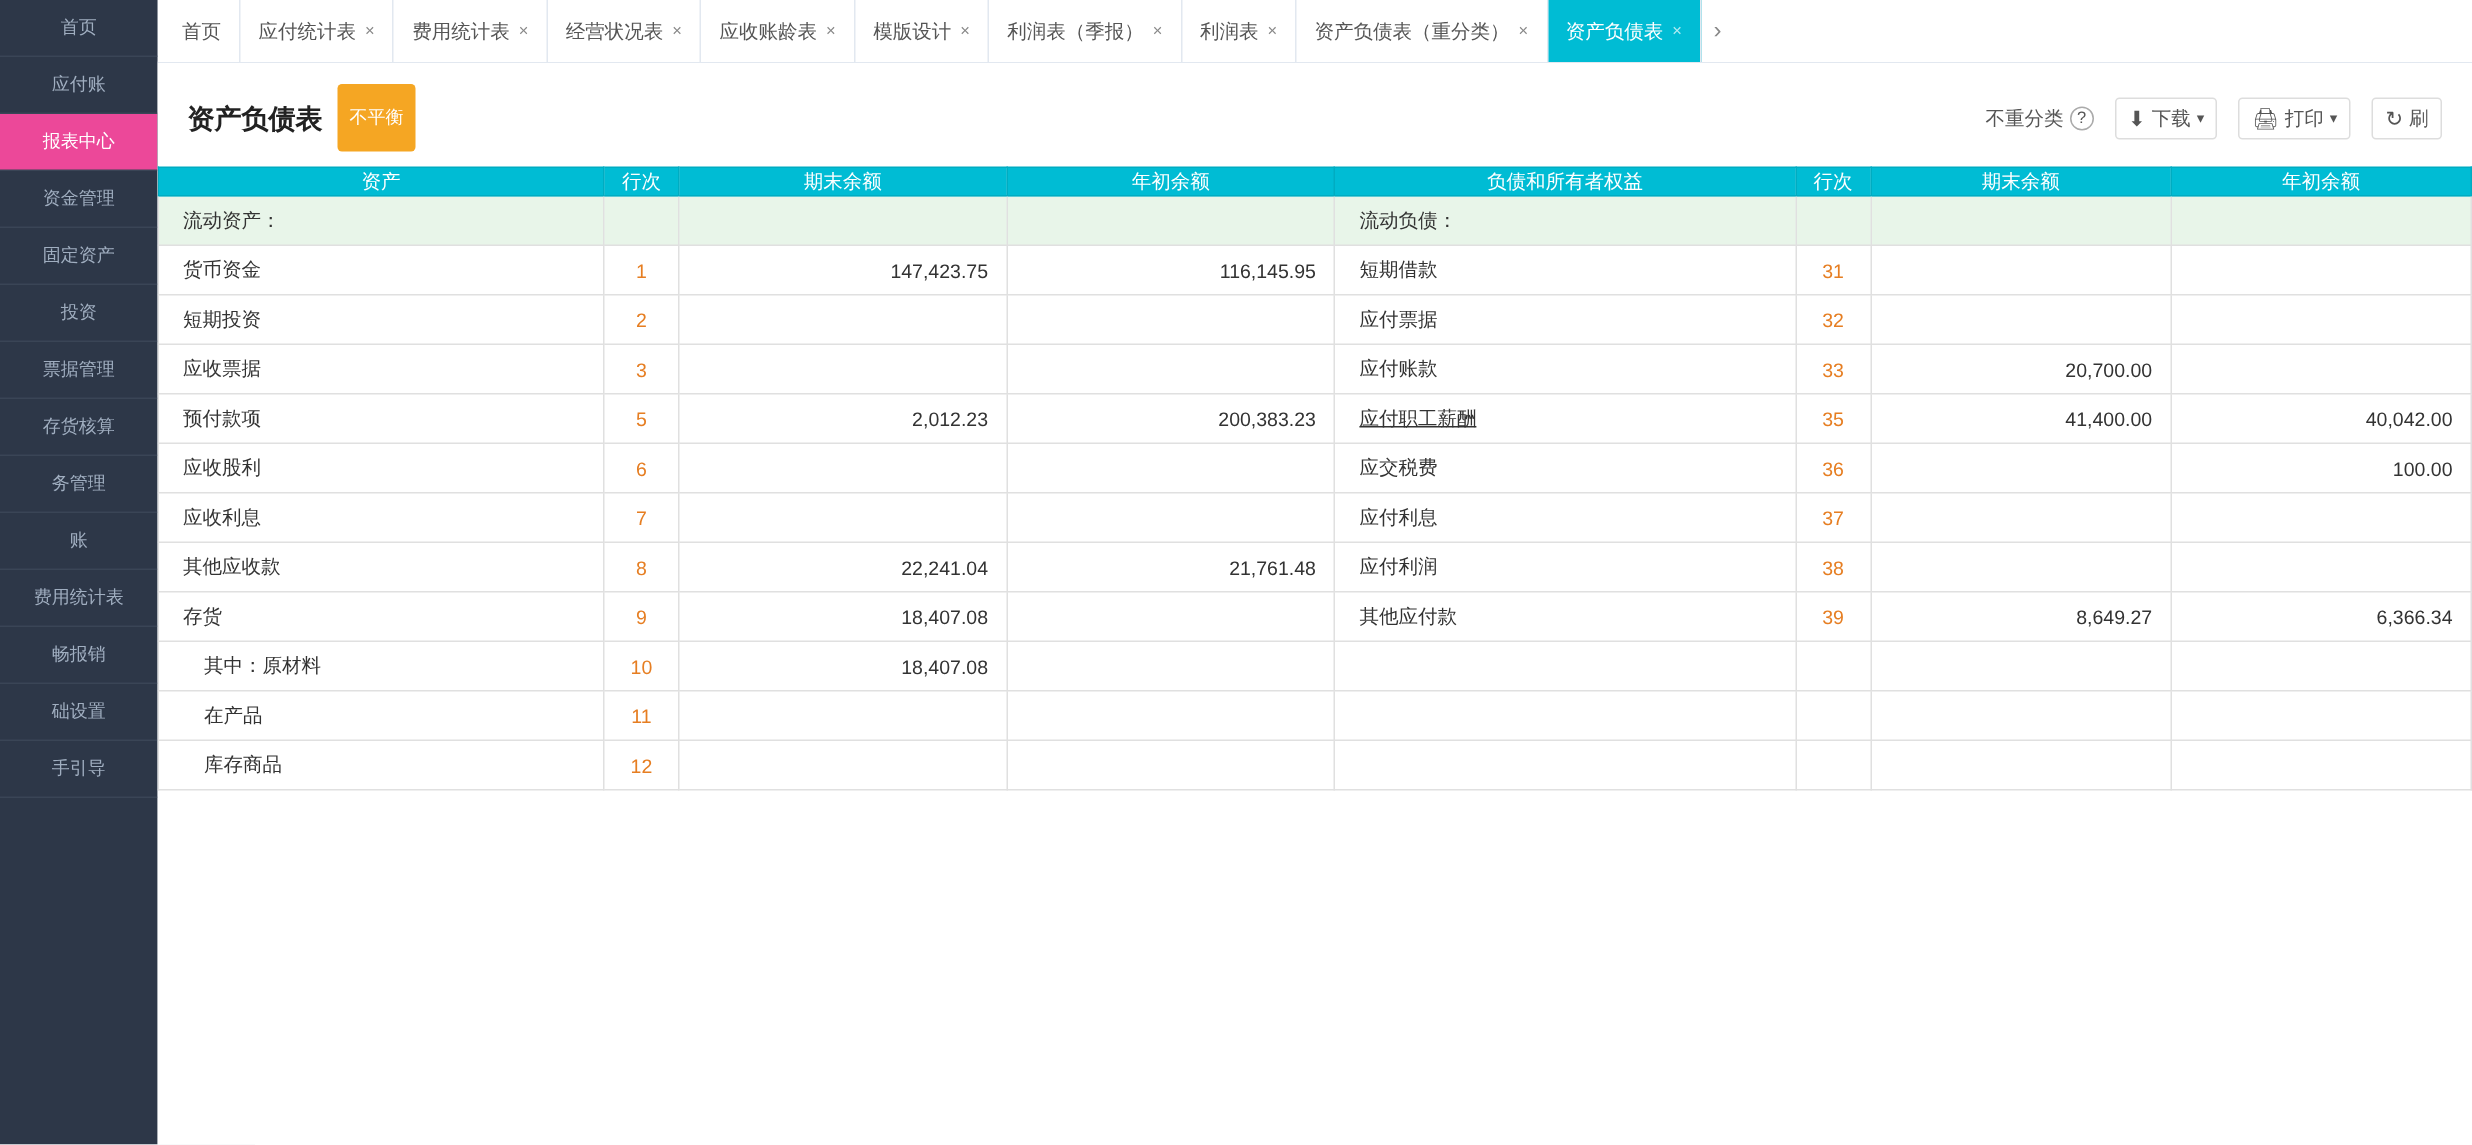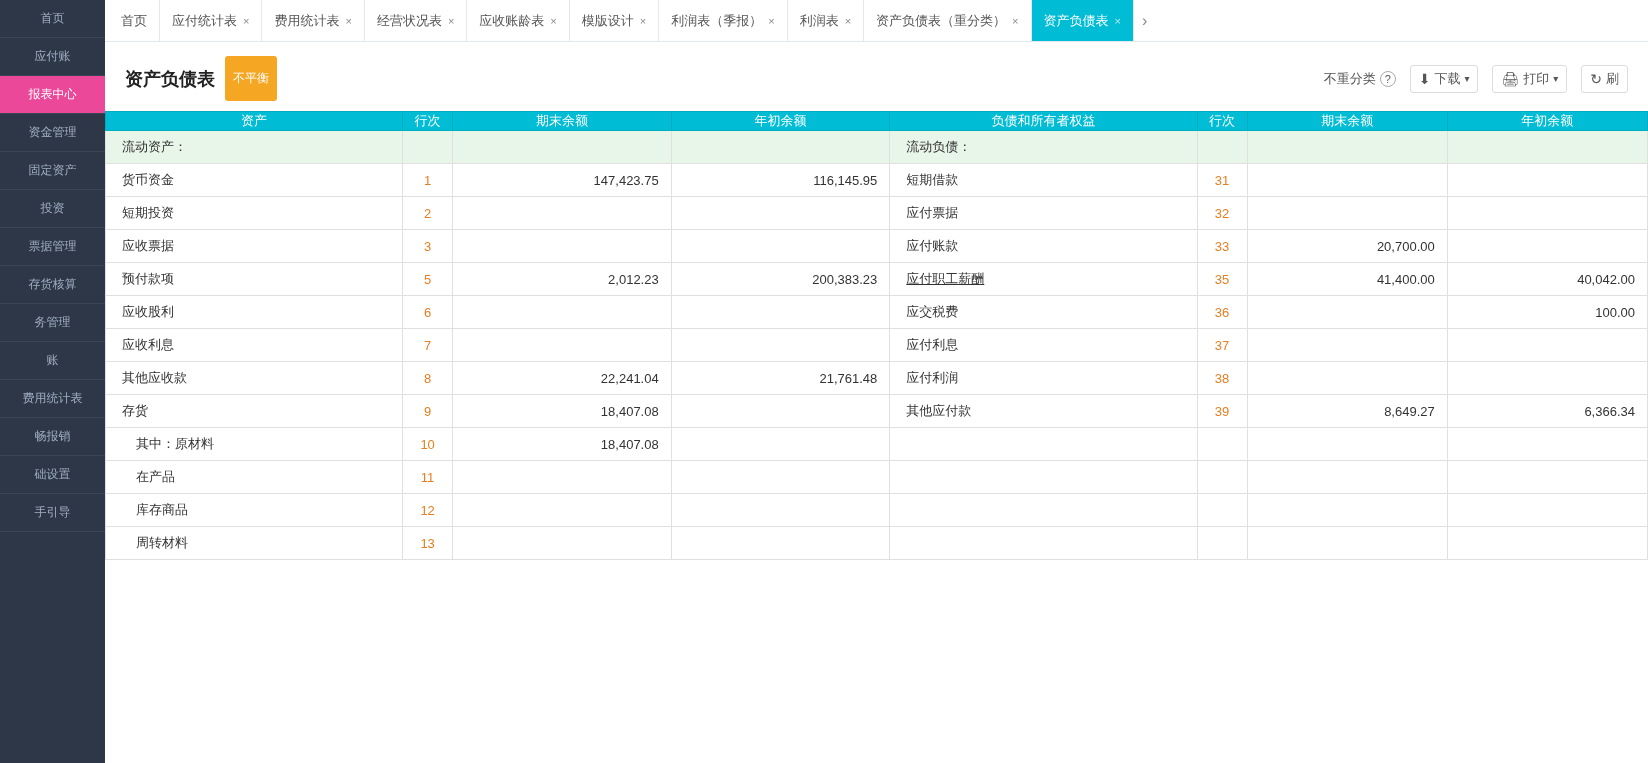--- a/index.html
+++ b/index.html
@@ -396,27 +396,17 @@
           <tr>
     <td class="text-left-indent">库存商品</td>
     <td class="row-num">12</td>
     <td class="number"></td>
     <td class="number"></td>
     <td class="text-left" style=""></td>
     <td class="row-num"></td>
     <td class="number"></td>
     <td class="number"></td>
   </tr>
-          <tr>
-    <td class="text-left-indent">周转材料</td>
-    <td class="row-num">13</td>
-    <td class="number"></td>
-    <td class="number"></td>
-    <td class="text-left" style=""></td>
-    <td class="row-num"></td>
-    <td class="number"></td>
-    <td class="number"></td>
-  </tr>
         </tbody>
     </table>
 
   </div>
 </div>
 
 </body></html>

